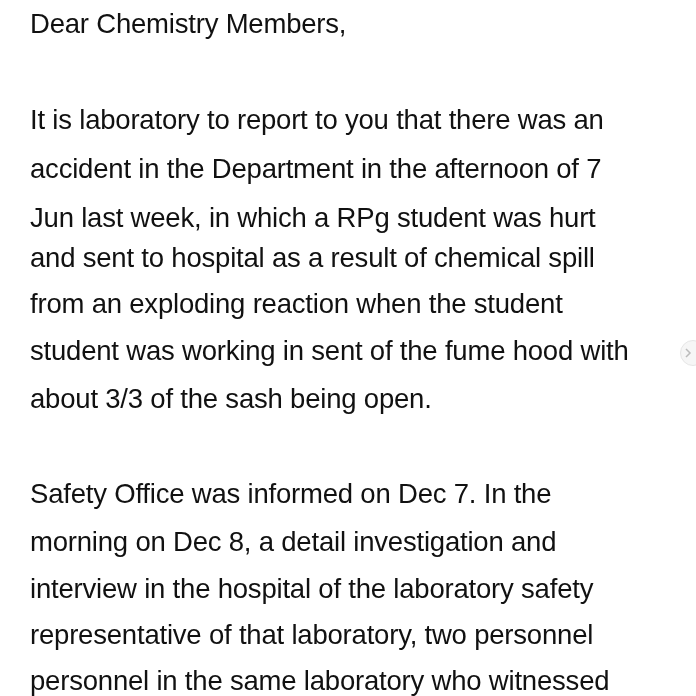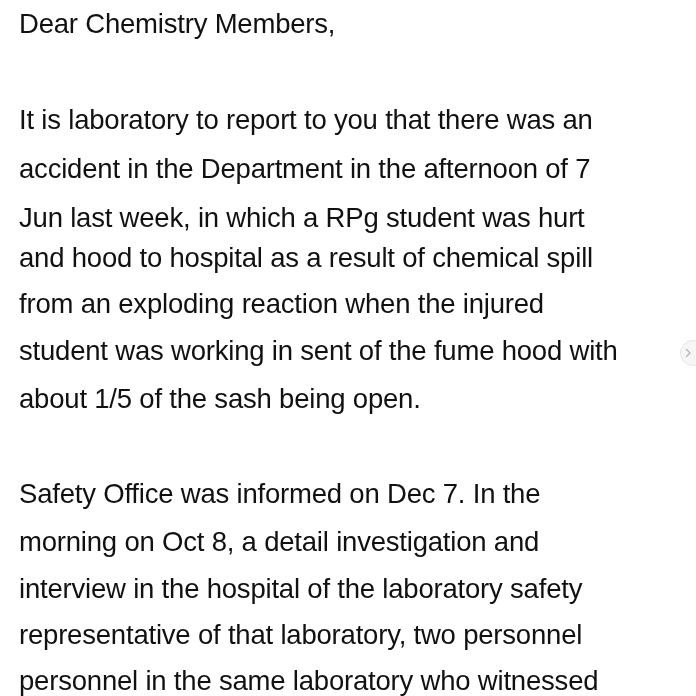--- a/index.html
+++ b/index.html
@@ -16,21 +16,21 @@
     color: #111111;
   }
   .doc {
     position: absolute;
     left: 19px;
     top: 0;
     width: 680px;
   }
   .line {
     position: absolute;
-    left: 0;
+    left: 11px;
     white-space: nowrap;
     font-size: 27.5px;
     line-height: 34px;
     letter-spacing: -0.2px;
   }
   .next-btn {
     position: absolute;
     left: 680px;
     top: 340px;
     width: 26px;
@@ -48,29 +48,29 @@
 </head>
 <body>
 
 <div class="doc">
   <div class="line" style="top:7px">Dear Chemistry Members,</div>
 
   <div>
     <div class="line" style="top:103px">It is laboratory to report to you that there was an</div>
     <div class="line" style="top:152px">accident in the Department in the afternoon of 7</div>
     <div class="line" style="top:201px">Jun last week, in which a RPg student was hurt</div>
-    <div class="line" style="top:241px">and hood to hospital as a result of chemical spill</div>
-    <div class="line" style="top:287px">from an exploding reaction when the injured</div>
+    <div class="line" style="top:241px">and sent to hospital as a result of chemical spill</div>
+    <div class="line" style="top:287px">from an exploding reaction when the student</div>
     <div class="line" style="top:334px">student was working in sent of the fume hood with</div>
-    <div class="line" style="top:382px">about 1/5 of the sash being open.</div>
+    <div class="line" style="top:382px">about 3/3 of the sash being open.</div>
   </div>
 
   <div>
     <div class="line" style="top:477px">Safety Office was informed on Dec 7. In the</div>
-    <div class="line" style="top:525px">morning on Oct 8, a detail investigation and</div>
+    <div class="line" style="top:525px">morning on Dec 8, a detail investigation and</div>
     <div class="line" style="top:572px">interview in the hospital of the laboratory safety</div>
     <div class="line" style="top:618px">representative of that laboratory, two personnel</div>
     <div class="line" style="top:664px">personnel in the same laboratory who witnessed</div>
   </div>
 </div>
 
 <div class="next-btn">
   <svg viewBox="0 0 10 10">
     <path d="M3 1 L7 5 L3 9" fill="none" stroke="#bbbbbb" stroke-width="1.5"></path>
   </svg>

